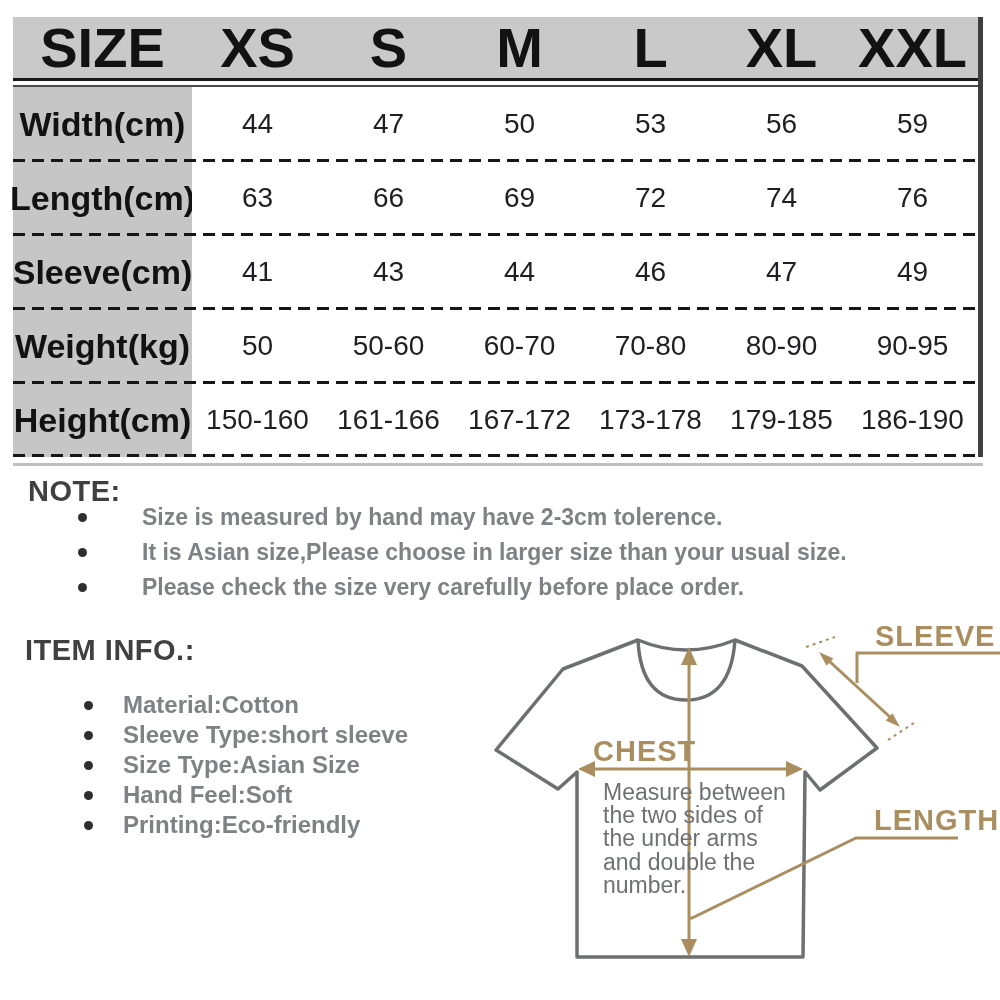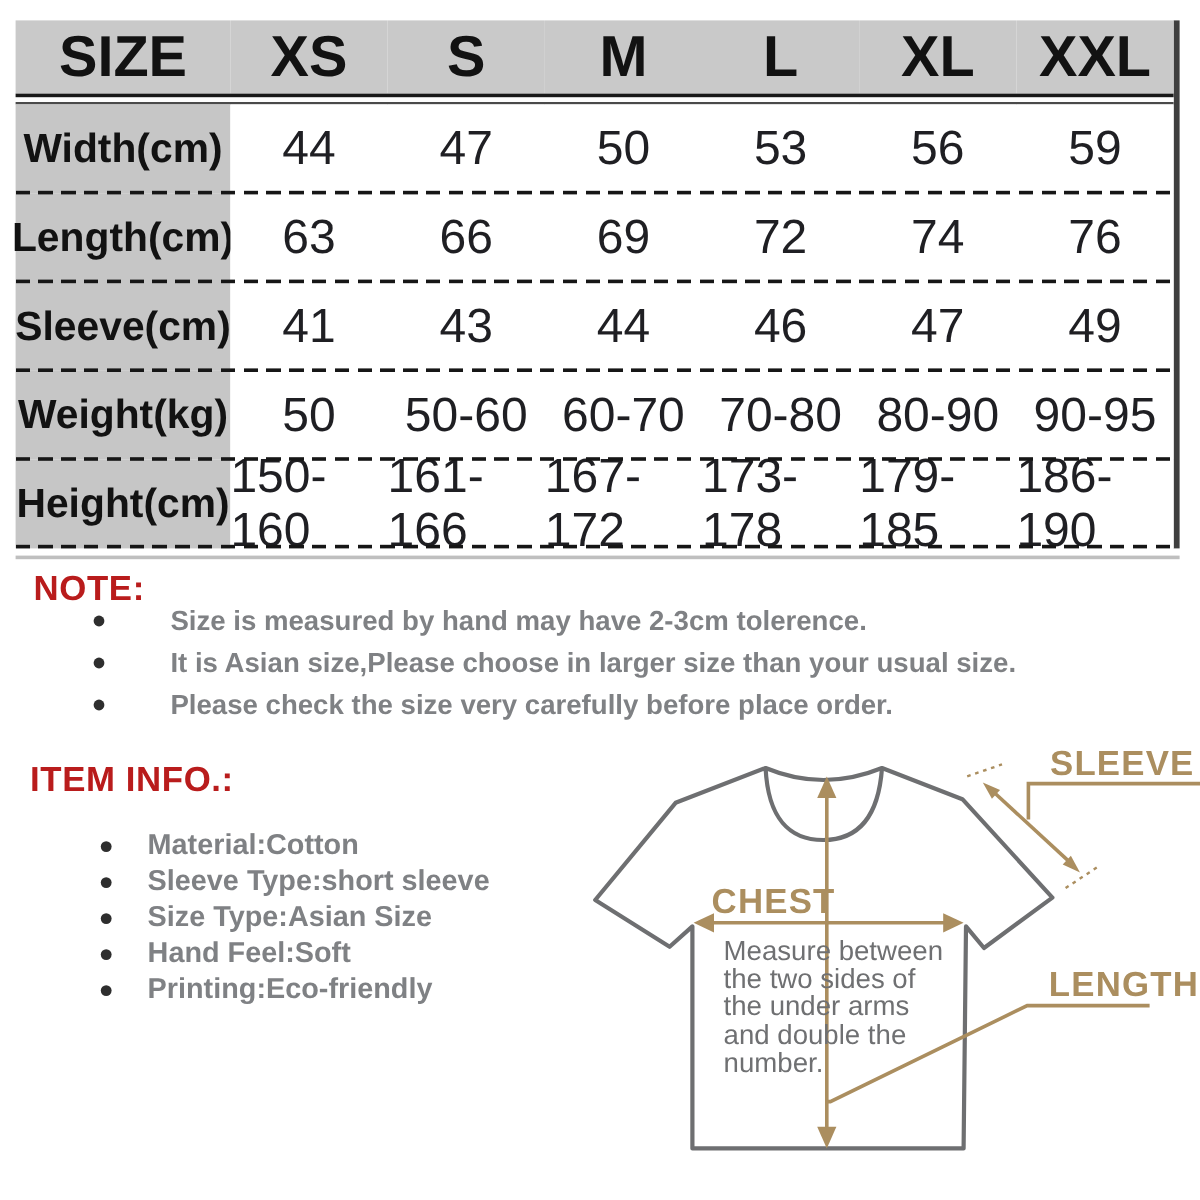--- a/index.html
+++ b/index.html
@@ -5,33 +5,33 @@
   html,body{margin:0;padding:0;background:#fff;}
   .page{position:relative;width:1000px;height:1000px;background:#ffffff;overflow:hidden;
         font-family:"Liberation Sans",sans-serif;}
 
   
   .size-table{position:absolute;left:13px;top:17px;width:965px;height:440px;
               display:grid;grid-template-columns:179px repeat(6,131px);
               grid-template-rows:61px 9px repeat(5,74px);
               border-right:5px solid #3f3f3f;box-sizing:content-box;}
   .th{background:#c9c9c9;display:flex;align-items:center;justify-content:center;
-      font-size:48px;font-weight:700;color:#121212;}
+      font-size:56px;font-weight:700;color:#121212;}
   .divider{grid-column:1/-1;background:#fdfdfd;border-top:3px solid #181818;
            border-bottom:2px solid #4a4a4a;box-sizing:border-box;}
   .rl{background:#c6c6c6;display:flex;align-items:center;justify-content:center;
       font-size:34px;font-weight:700;color:#121212;}
   .td{background:#fff;display:flex;align-items:center;justify-content:center;
-      font-size:40px;color:#1f1f23;}
+      font-size:28px;color:#1f1f23;}
   .dash{position:absolute;left:0;width:965px;height:3px;
         background:repeating-linear-gradient(90deg,#161616 0 12px,transparent 12px 19px);}
   .table-shadow{position:absolute;left:13px;top:463px;width:970px;height:3px;background:#bfbfbf;}
 
   
-  .sec-h{position:absolute;font-weight:800;color:#b91c1c;letter-spacing:0.5px;font-size:29px;line-height:1;}
+  .sec-h{position:absolute;font-weight:800;color:#404040;letter-spacing:0.5px;font-size:29px;line-height:1;}
   .note-h{left:28px;top:477px;}
   .info-h{left:25px;top:636px;}
   ul.blist{position:absolute;list-style:none;margin:0;padding:0;}
   .note-list{left:78px;top:504px;}
   .info-list{left:84px;top:692px;}
   .blist li{display:flex;align-items:flex-start;color:#7f8184;font-weight:700;}
   .note-list li{font-size:23px;line-height:26px;margin-bottom:9px;gap:42px;}
   .info-list li{font-size:24px;line-height:25px;margin-bottom:5px;gap:21px;}
   .dot{flex:0 0 auto;width:9px;height:9px;border-radius:50%;background:#2e2e2e;margin-top:9px;}
   .note-list .dot{margin-right:13px;}

